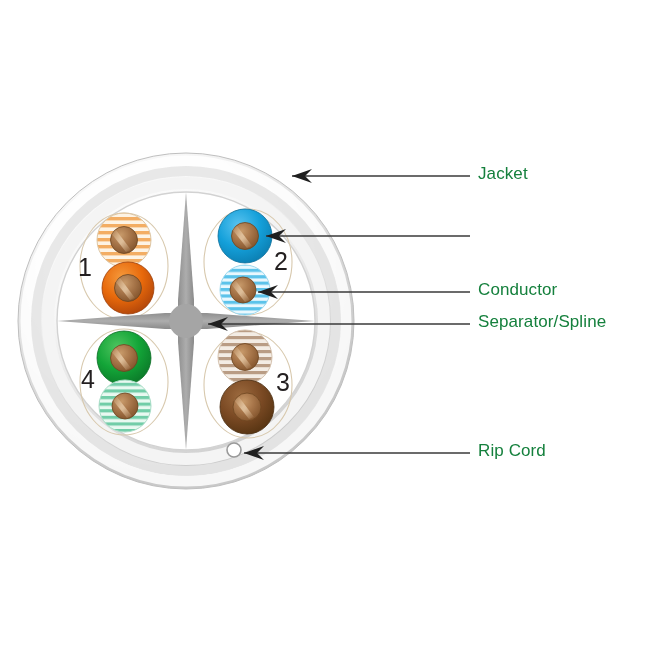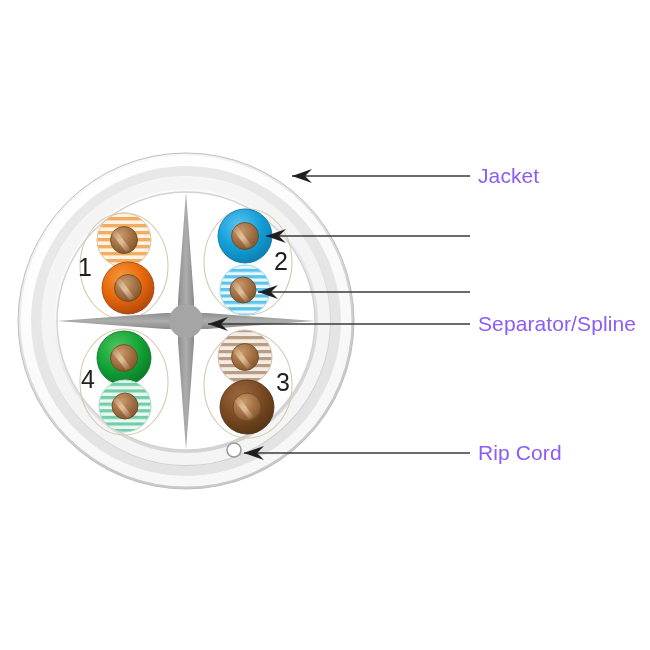--- a/index.html
+++ b/index.html
@@ -23,22 +23,22 @@
   #diagram-svg {
     position: absolute;
     left: 0; top: 0;
     width: 650px;
     height: 650px;
     display: block;
   }
   .callout-label {
     position: absolute;
     font-family: "Liberation Sans", sans-serif;
-    font-size: 21px;
-    color: #8b5cf6;
+    font-size: 17px;
+    color: #15803d;
     white-space: nowrap;
     letter-spacing: 0.1px;
   }
   .pair-num {
     font-family: "Liberation Sans", sans-serif;
     font-size: 25px;
     fill: #231f20;
   }
 </style>
 </head>
@@ -227,18 +227,19 @@
       <path d="M266 236 L286 229 L279 236 L286 243 Z"></path>
       <path d="M258 292 L278 285 L271 292 L278 299 Z"></path>
       <path d="M208 324 L228 317 L221 324 L228 331 Z"></path>
       <path d="M244 453 L264 446 L257 453 L264 460 Z"></path>
     </g>
   </svg>
 
   <div class="callout-label" style="left:478px; top:164px;">Jacket</div>
 
 
+  <div class="callout-label" style="left:478px; top:280px;">Conductor</div>
 
   <div class="callout-label" style="left:478px; top:441px;">Rip Cord</div>
 
   <div class="callout-label" style="left:478px; top:312px;">Separator/Spline</div>
 
 </div>
 
 </body></html>

